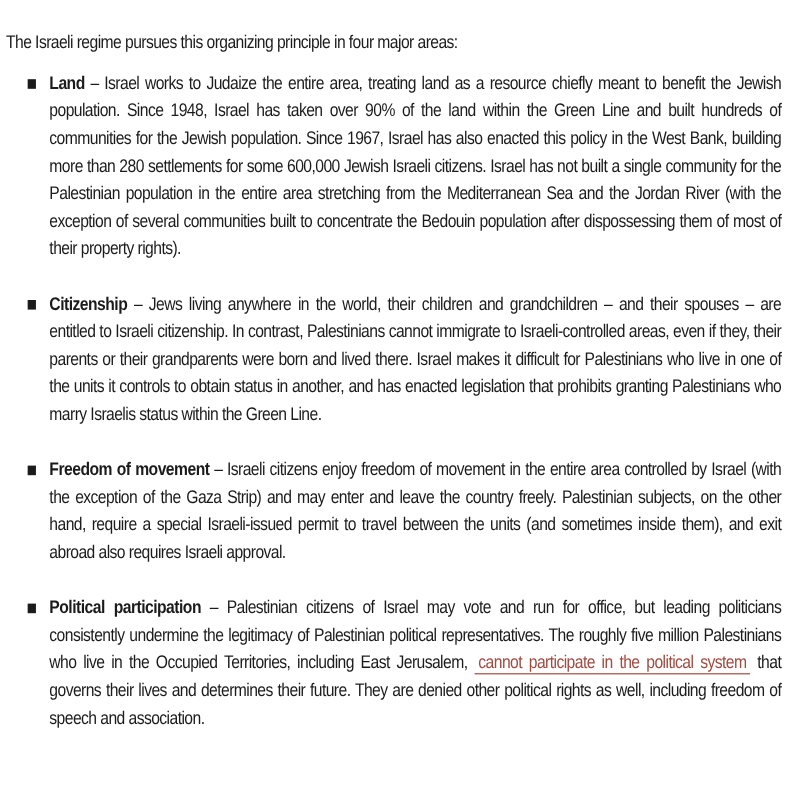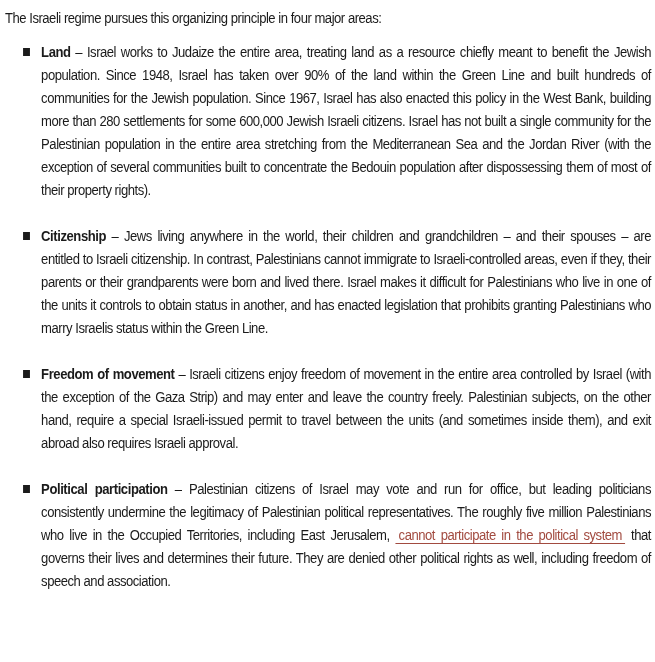--- a/index.html
+++ b/index.html
@@ -12,21 +12,21 @@
       height: 662px;
       overflow: hidden;
       font-family: "Liberation Sans", sans-serif;
       color: #1b1b1b;
     }
     .page {
       position: relative;
       width: 655px;
       height: 662px;
       box-sizing: border-box;
-      padding: 6px 4px 0 5px;
+      padding: 24px 4px 0 5px;
     }
     .intro {
       font-size: 15.2px;
       line-height: 23px;
       letter-spacing: -0.55px;
       margin: 0 0 11px 0;
       white-space: nowrap;
       transform-origin: left top;
     }
     ul.areas {

